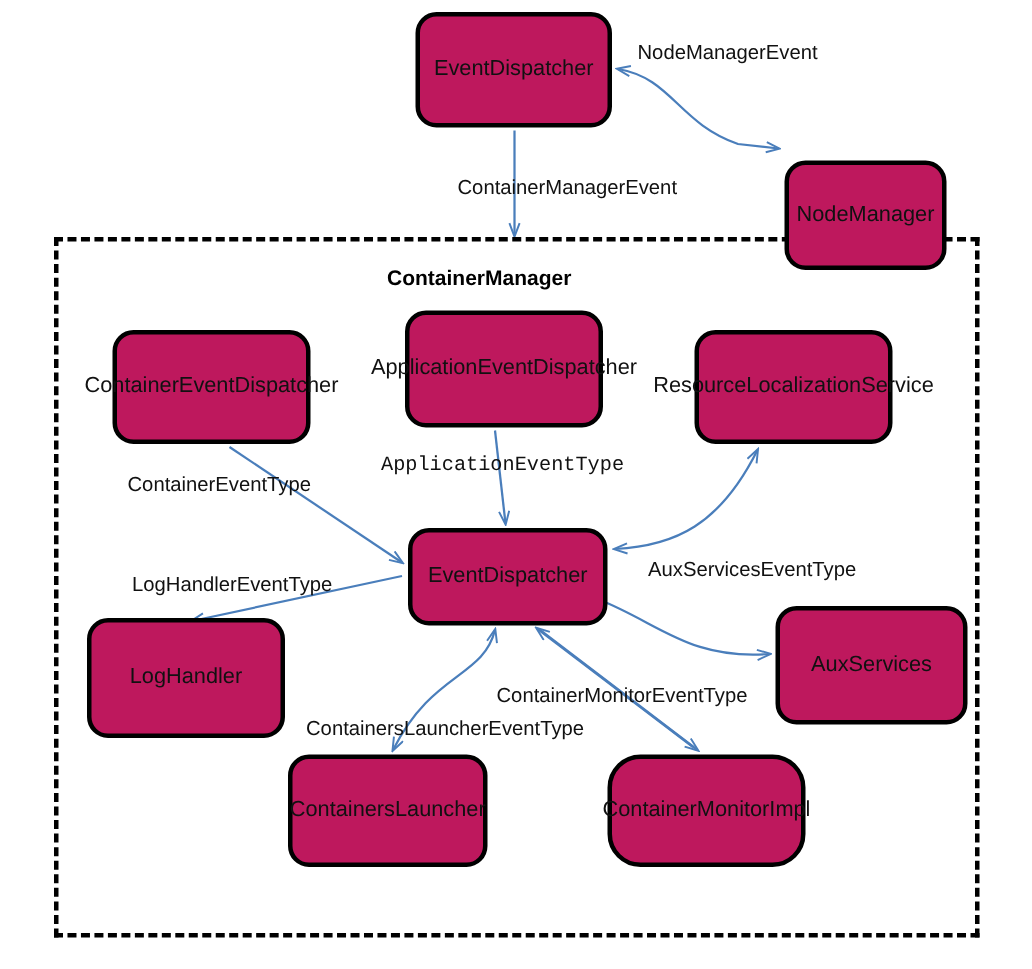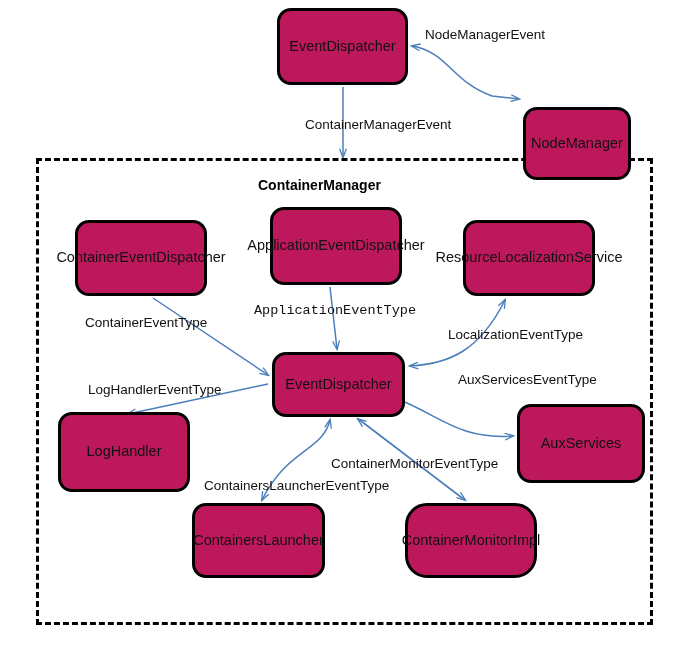--- a/index.html
+++ b/index.html
@@ -143,23 +143,22 @@
   </div>
 
   <div class="edge-label" style="left:425px; top:27px;">NodeManagerEvent</div>
 
   <div class="edge-label" style="left:305px; top:117px;">ContainerManagerEvent</div>
 
   <div class="edge-label" style="left:85px; top:315px;">ContainerEventType</div>
 
   <div class="edge-label" style="left:254px; top:303px;font-family:Liberation Mono, monospace;">ApplicationEventType</div>
 
-  <div class="edge-label" style="left:448px; top:327px;">LocalizationEventType</div>
 
   <div class="edge-label" style="left:88px; top:382px;">LogHandlerEventType</div>
 
-  <div class="edge-label" style="left:458px; top:372px;">AuxServicesEventType</div>
+  <div class="edge-label" style="left:432px; top:372px;">AuxServicesEventType</div>
 
   <div class="edge-label" style="left:204px; top:478px;">ContainersLauncherEventType</div>
 
   <div class="edge-label" style="left:331px; top:456px;">ContainerMonitorEventType</div>
 
 </div>
 
 </body></html>

